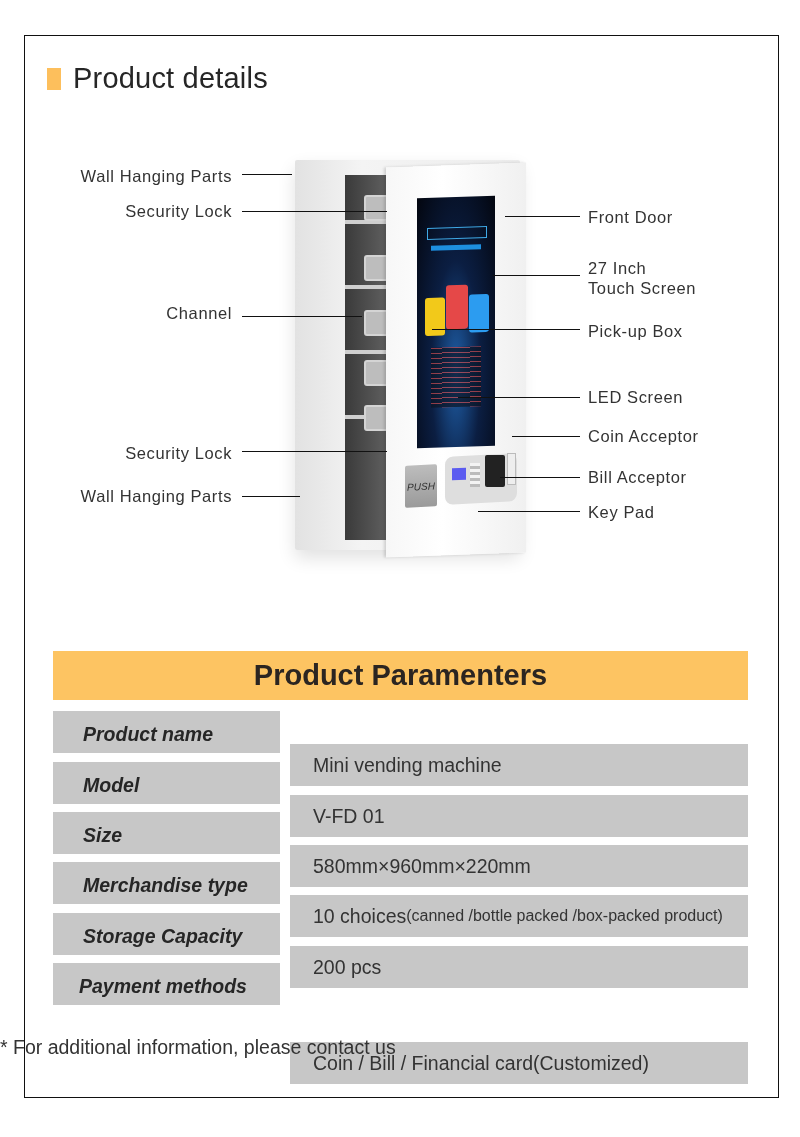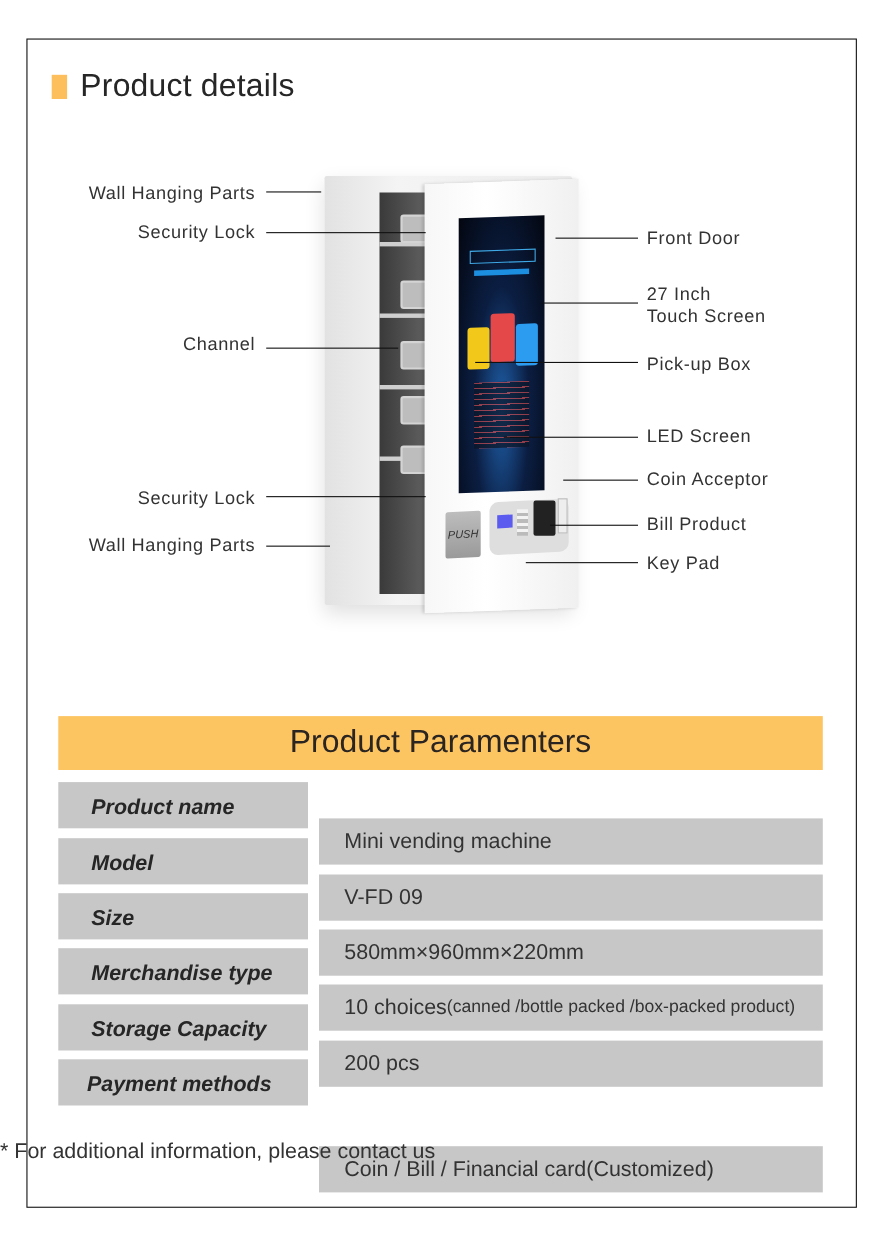--- a/index.html
+++ b/index.html
@@ -26,21 +26,21 @@
   .phone { position: absolute; width: 20px; height: 38px; border-radius: 3px; }
   .grid { position: absolute; left: 14px; top: 150px; width: 50px; height: 60px; background: repeating-linear-gradient(0deg, #0b1424 0 4px, #c94747 4px 5px); opacity: 0.7; }
   .push { position: absolute; left: 115px; top: 310px; width: 32px; height: 42px; background: linear-gradient(#bdbdbd,#9a9a9a); border-radius: 2px; font-size: 10px; font-style: italic; color: #333; display: flex; align-items: center; justify-content: center; transform: skewY(-3deg); }
   .panel { position: absolute; left: 155px; top: 300px; width: 72px; height: 48px; background: #dedede; border-radius: 8px; transform: skewY(-3deg); }
   .led { position: absolute; left: 162px; top: 313px; width: 14px; height: 12px; background: #5b5bf0; transform: skewY(-3deg); }
   .keypad { position: absolute; left: 180px; top: 308px; width: 10px; height: 24px; background: repeating-linear-gradient(0deg,#bbb 0 3px,#f3f3f3 3px 6px); }
   .bill { position: absolute; left: 195px; top: 300px; width: 20px; height: 32px; background: #222; border-radius: 2px; }
   .coin { position: absolute; left: 217px; top: 298px; width: 7px; height: 30px; background: #eee; border: 1px solid #bbb; }
 
   
-  .param-header { position: absolute; left: 53px; top: 651px; width: 695px; height: 49px; background: #fdc462; display: flex; align-items: center; justify-content: center; font-size: 29px; font-weight: normal; color: #2b2521; }
+  .param-header { position: absolute; left: 53px; top: 651px; width: 695px; height: 49px; background: #fdc462; display: flex; align-items: center; justify-content: center; font-size: 29px; font-weight: bold; color: #2b2521; }
   .row-k { position: absolute; left: 53px; width: 227px; height: 42px; background: #c7c7c7; font-weight: bold; font-size: 19.5px; color: #262626; display: flex; align-items: center; box-sizing: border-box; padding-left: 30px; padding-top: 4px; font-style: italic; }
   .row-v { position: absolute; left: 290px; width: 458px; height: 42px; background: #c7c7c7; font-size: 19.5px; color: #333; display: flex; align-items: center; box-sizing: border-box; padding-left: 23px; margin-top: 33px; }
   .row-v .small { font-size: 16px; }
   .note { position: absolute; left: 0; width: 800px; top: 1036px; text-align: left; font-size: 19.5px; color: #333; }
 </style>
 </head>
 <body>
 
 <div class="frame"></div>
 
@@ -103,32 +103,32 @@
 <div class="line" style="left:432px;top:329px;width:148px"></div>
 <div class="callout" style="left:588px;top:321px">Pick-up Box</div>
 
 <div class="line" style="left:458px;top:397px;width:122px"></div>
 <div class="callout" style="left:588px;top:387px">LED Screen</div>
 
 <div class="line" style="left:512px;top:436px;width:68px"></div>
 <div class="callout" style="left:588px;top:426px">Coin Acceptor</div>
 
 <div class="line" style="left:500px;top:477px;width:80px"></div>
-<div class="callout" style="left:588px;top:467px">Bill Product</div>
+<div class="callout" style="left:588px;top:467px">Bill Acceptor</div>
 
 <div class="line" style="left:478px;top:511px;width:102px"></div>
 <div class="callout" style="left:588px;top:502px">Key Pad</div>
 
 <div class="param-header">Product Paramenters</div>
 
 <div class="row-k" style="top:711px">Product name</div>
 <div class="row-v" style="top:711px">Mini vending machine</div>
 
 <div class="row-k" style="top:762px">Model</div>
-<div class="row-v" style="top:762px">V-FD 09</div>
+<div class="row-v" style="top:762px">V-FD 01</div>
 
 <div class="row-k" style="top:812px">Size</div>
 <div class="row-v" style="top:812px">580mm×960mm×220mm</div>
 
 <div class="row-k" style="top:862px">Merchandise type</div>
 <div class="row-v" style="top:862px">
   <span>10 choices</span>
     <span class="small">(canned /bottle packed /box-packed product)</span>
 </div>
 

